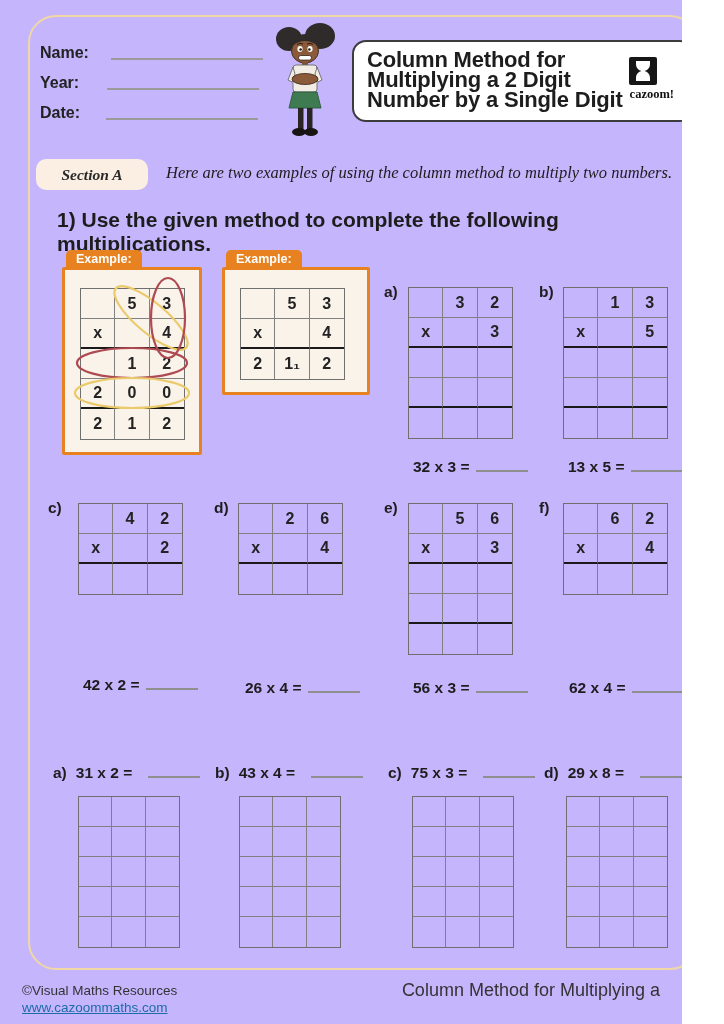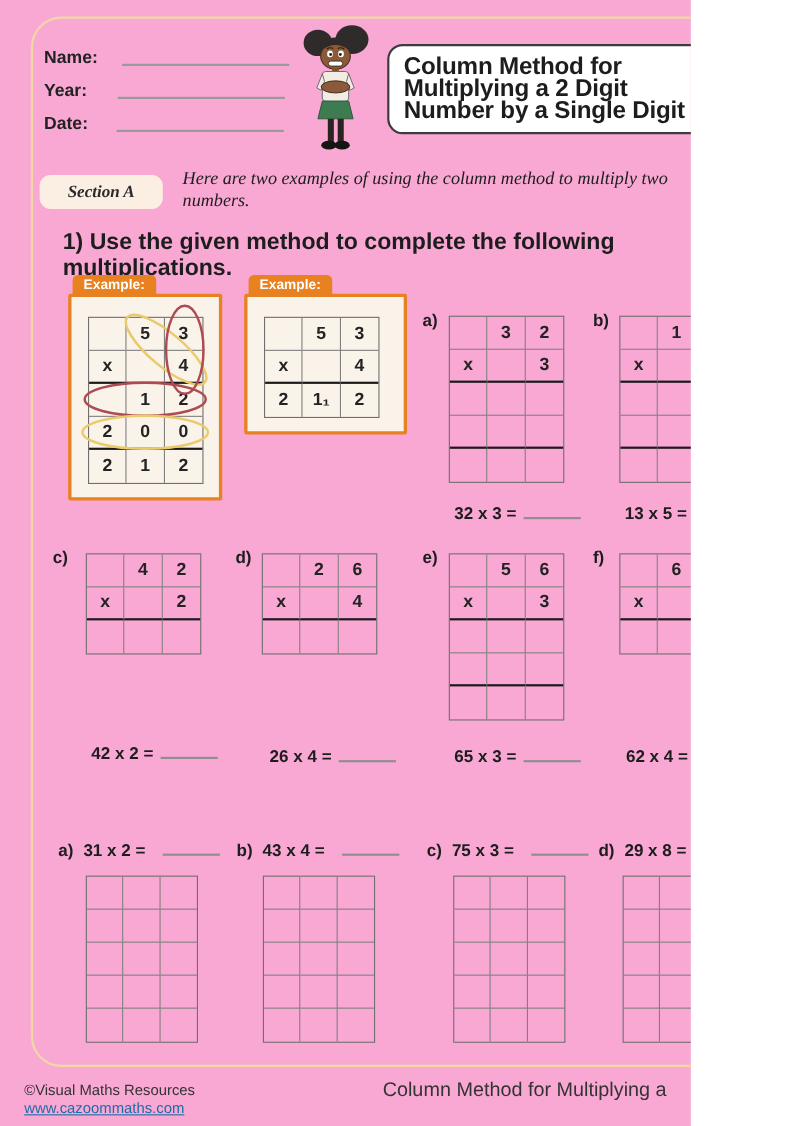--- a/index.html
+++ b/index.html
@@ -1,16 +1,16 @@
 <!DOCTYPE html>
 <html style="--orange: #E8811F; --cream: #FAF3EA; --page-border: #F0D7A4; --section-pill: #FBEEE2; --red-ellipse: #AE4A52; --yellow-ellipse: #EACA6A; --link-blue: #1B6CA8; --grid-line: #808080; --thick-line: #1A1A1A; --text-dark: #262626;"><head>
 <meta charset="utf-8">
 <style>
   html,body{margin:0;padding:0;background:#fff;}
-  .page{position:relative;width:628px;height:1024px;background:#f9a8d4;overflow:hidden;
+  .page{position:relative;width:682px;height:1024px;background:#c4b5fd;overflow:hidden;
         font-family:"Liberation Sans", sans-serif;color:var(--text-dark,#262626);}
   .abs{position:absolute;}
 
   
   .frame{left:28px;top:15px;width:666px;height:951px;border:2px solid var(--page-border,#F0D7A4);
          border-radius:28px;}
 
   
   .field-row{display:flex;align-items:flex-end;}
   .field-label{font-weight:bold;font-size:16px;color:#222;}
@@ -19,21 +19,21 @@
   
   .title-box{left:352px;top:40px;width:338px;height:78px;border:2px solid #3c3c3c;border-radius:14px;background:#fff;}
   .title-text{position:absolute;left:13px;top:8px;font-weight:bold;font-size:22px;line-height:20px;color:#1d1d1d;letter-spacing:-0.2px;}
   .logo-wrap{position:absolute;right:18px;top:14px;width:62px;text-align:right;}
   .logo-text{font-family:"Liberation Serif", serif;font-weight:bold;font-size:12.5px;color:#111;margin-top:1px;}
 
   
   .section-pill{left:36px;top:159px;width:112px;height:31px;background:var(--section-pill,#FBEEE2);
                 border-radius:10px;display:flex;align-items:center;justify-content:center;
                 font-family:"Liberation Serif", serif;font-weight:bold;font-style:italic;font-size:15.5px;color:#2a2a2a;}
-  .section-desc{left:166px;top:152px;font-family:"Liberation Serif", serif;font-style:italic;font-size:16.5px;color:#1d1d1d;}
+  .section-desc{left:166px;top:163px;font-family:"Liberation Serif", serif;font-style:italic;font-size:16.5px;color:#1d1d1d;}
 
   .q-heading{font-weight:bold;font-size:21px;color:#1d1d1d;}
 
   
   .ex-tab{height:19px;background:var(--orange,#E8811F);border-radius:5px 5px 0 0;color:#fff;
           font-weight:bold;font-size:12.5px;line-height:19px;padding:0 10px;display:inline-block;}
   .ex-box{border:3px solid var(--orange,#E8811F);border-radius:2px;background:var(--cream,#FAF3EA);}
 
   
   .mgrid{display:grid;grid-template-columns:repeat(3,1fr);grid-auto-rows:30px;
@@ -258,21 +258,21 @@
       <div class="cell"></div>
       <div class="cell last-col"></div>
       <div class="cell thick"></div>
       <div class="cell thick"></div>
       <div class="cell last-col thick"></div>
       <div class="cell last-row"></div>
       <div class="cell last-row"></div>
       <div class="cell last-col last-row"></div>
     </div>
   <div class="abs equation" style="left:413px;top:679px;">
-    <span>65 x 3 =</span><span class="blank-line"></span>
+    <span>56 x 3 =</span><span class="blank-line"></span>
   </div>
 
   <div class="abs p-label" style="left:539px;top:499px;">f)</div>
   <div class="abs mgrid" style="left:563px;top:503px;width:103px;">
       <div class="cell"></div>
       <div class="cell">6</div>
       <div class="cell last-col">2</div>
       <div class="cell thick">x</div>
       <div class="cell thick"></div>
       <div class="cell last-col thick">4</div>

